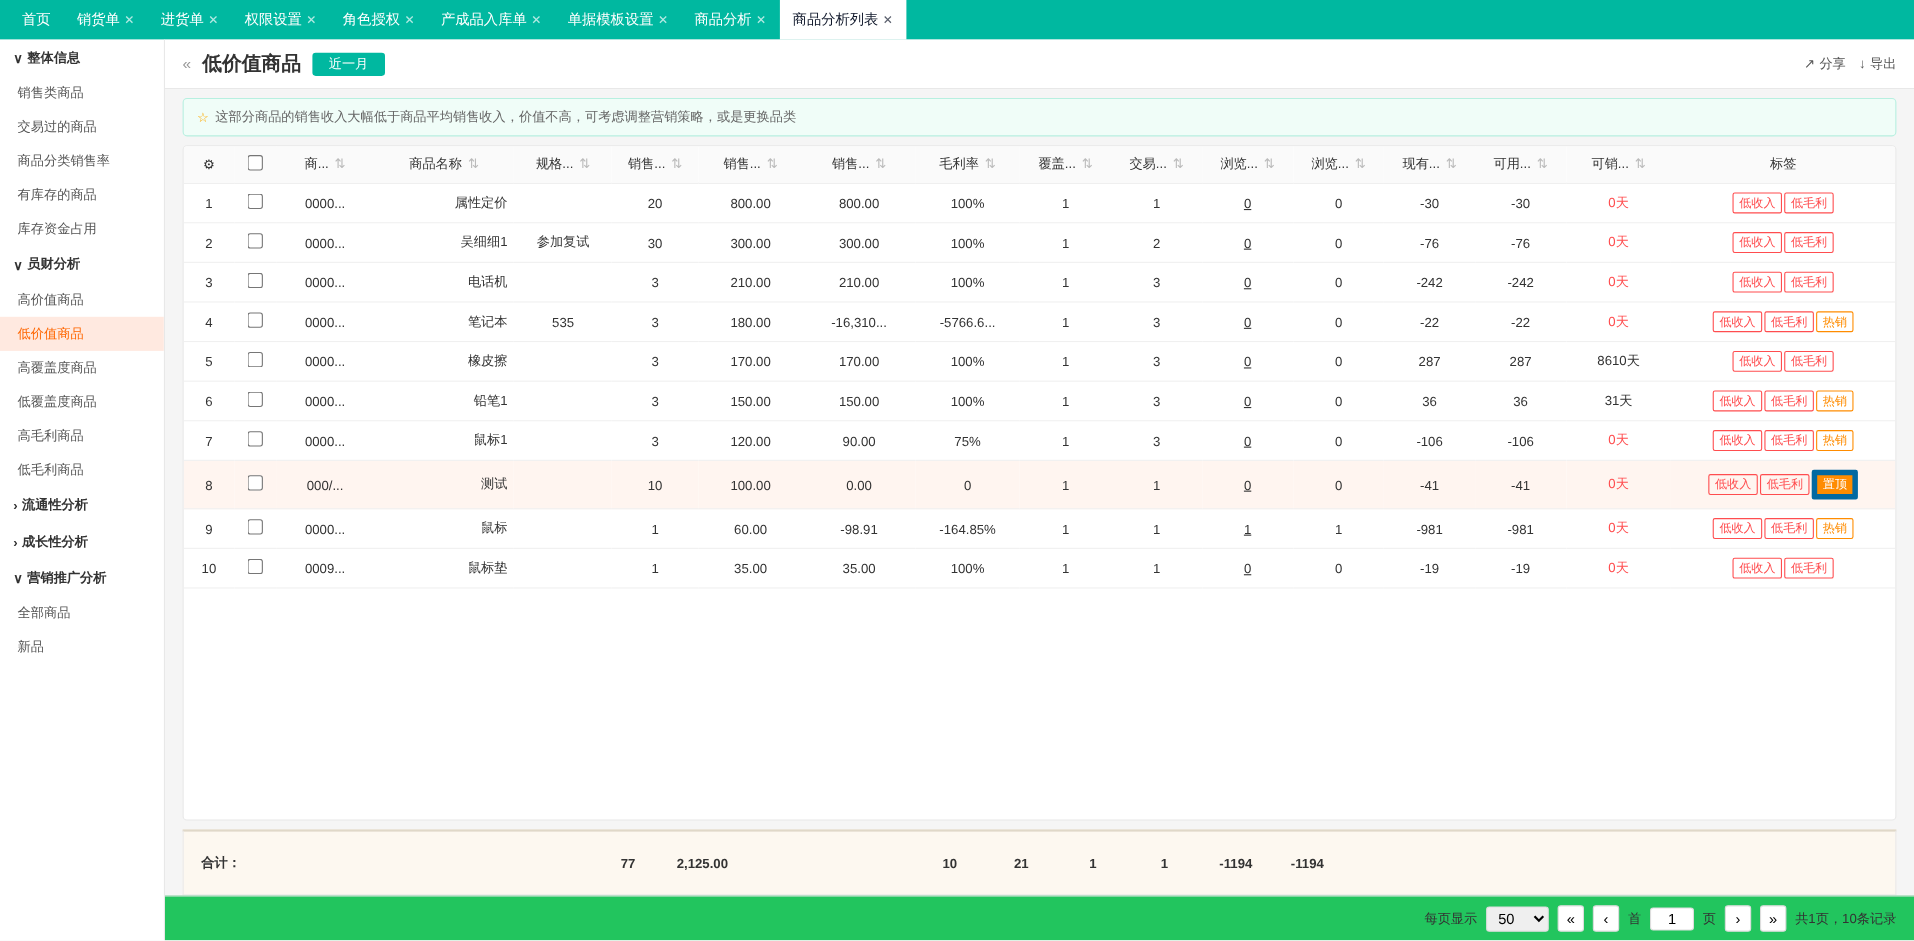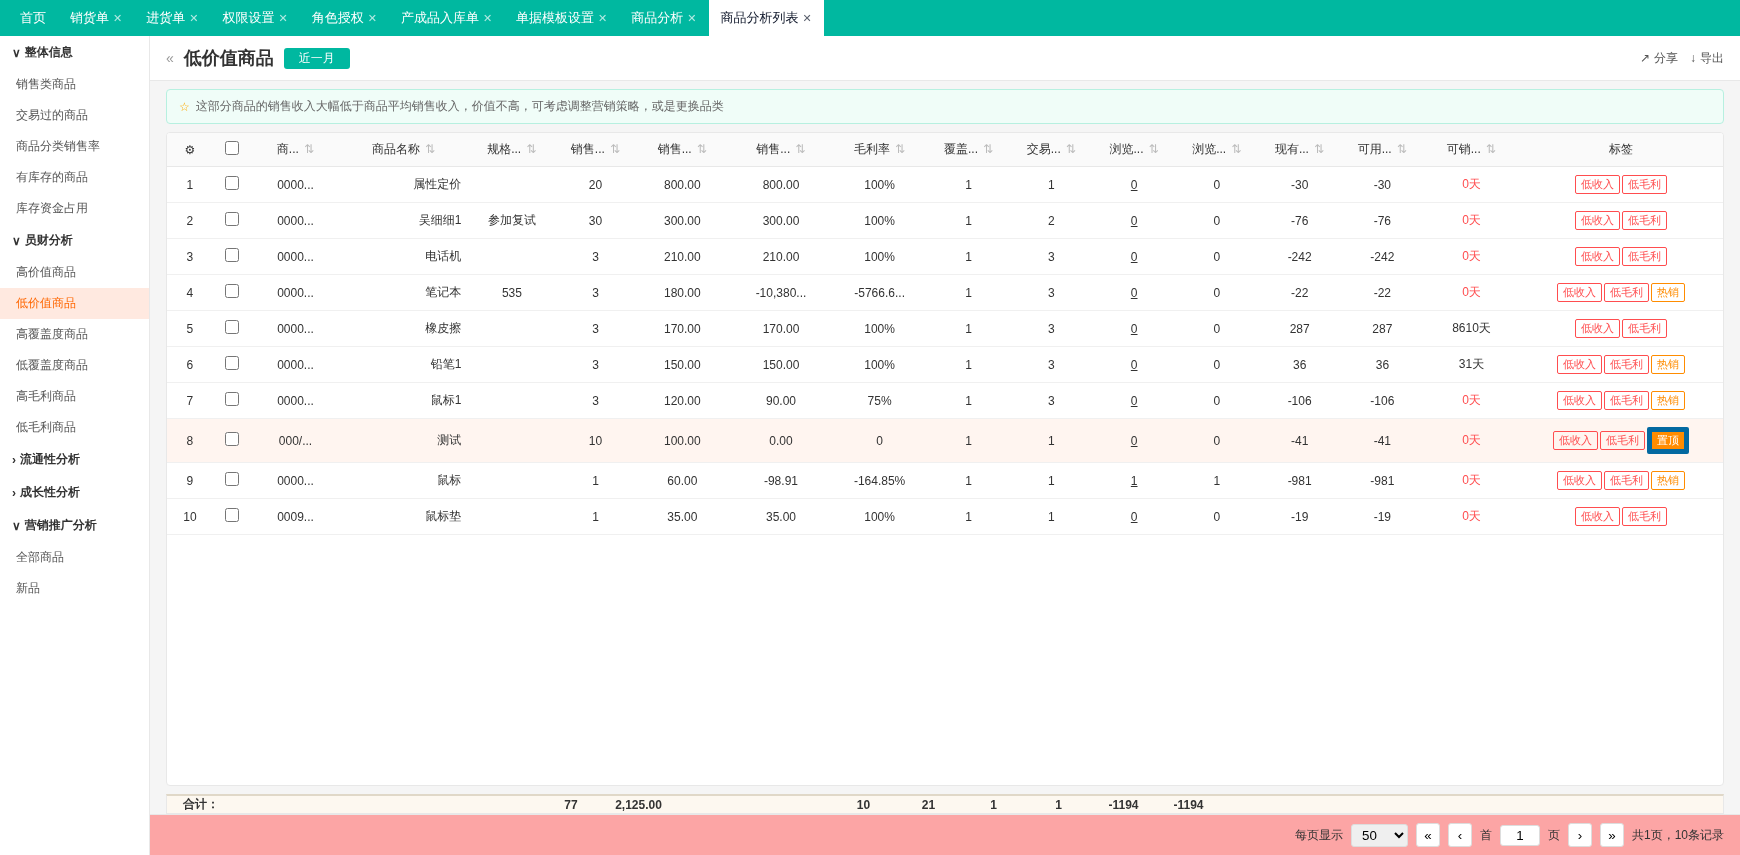--- a/index.html
+++ b/index.html
@@ -48,25 +48,25 @@
     tbody tr.highlighted { background: #fff5f0; }
     tbody td { padding: 7px 6px; text-align: center; color: #333; }
     tbody td.left { text-align: right; }
     .tag { display: inline-block; padding: 1px 5px; border-radius: 2px; font-size: 11px; margin: 1px; }
     .tag-red { color: #ff4d4f; border: 1px solid #ff4d4f; }
     .tag-orange { color: #ff8c00; border: 1px solid #ff8c00; }
     .tag-orange-fill { color: #fff; background: #ff8c00; border: 5px solid #0369a1; }
     .underline-num { text-decoration: underline; cursor: pointer; color: #333; }
     
     
-    .table-footer { background: #fdf8f0; border-top: 2px solid #e8e8e8; padding: 0 16px; display: flex; align-items: center; gap: 8px; font-size: 12px; font-weight: bold; }
+    .table-footer { background: #fdf8f0; border-top: 2px solid #e8e8e8; padding: 20px 16px; display: flex; align-items: center; gap: 8px; font-size: 12px; font-weight: bold; }
     .footer-label { color: #333; margin-right: 8px; }
     
     
-    .pagination { background: #fca5a5; border-top: 1px solid #e8e8e8; padding: 8px 16px; display: flex; align-items: center; justify-content: flex-end; gap: 8px; font-size: 12px; }
+    .pagination { background: #22c55e; border-top: 1px solid #e8e8e8; padding: 8px 16px; display: flex; align-items: center; justify-content: flex-end; gap: 8px; font-size: 12px; }
     .page-size-select { border: 1px solid #ddd; padding: 2px 6px; border-radius: 3px; cursor: pointer; }
     .page-btn { width: 24px; height: 24px; display: flex; align-items: center; justify-content: center; border: 1px solid #ddd; border-radius: 3px; cursor: pointer; background: #fff; }
     .page-input { border: 1px solid #ddd; width: 40px; text-align: center; padding: 2px; border-radius: 3px; }
     
     .collapse-btn { cursor: pointer; color: #999; font-size: 14px; }
     
     
     .table-container::-webkit-scrollbar { height: 8px; width: 8px; }
     .table-container::-webkit-scrollbar-track { background: #f1f1f1; }
     .table-container::-webkit-scrollbar-thumb { background: #ccc; border-radius: 4px; }
@@ -278,21 +278,21 @@
     <td><span class="tag tag-red">低收入</span><span class="tag tag-red">低毛利</span></td>
   </tr>
               <tr>
     <td>4</td>
     <td><input type="checkbox" class="checkbox" style=""></td>
     <td>0000...</td>
     <td class="left">笔记本</td>
     <td>535</td>
     <td>3</td>
     <td>180.00</td>
-    <td>-10,380...</td>
+    <td>-16,310...</td>
     <td>-5766.6...</td>
     <td>1</td>
     <td>3</td>
     <td><span class="underline-num">0</span></td>
     <td>0</td>
     <td>-22</td>
     <td>-22</td>
     <td style="color:#ff4d4f">0天</td>
     <td><span class="tag tag-red">低收入</span><span class="tag tag-red">低毛利</span><span class="tag tag-orange">热销</span></td>
   </tr>

